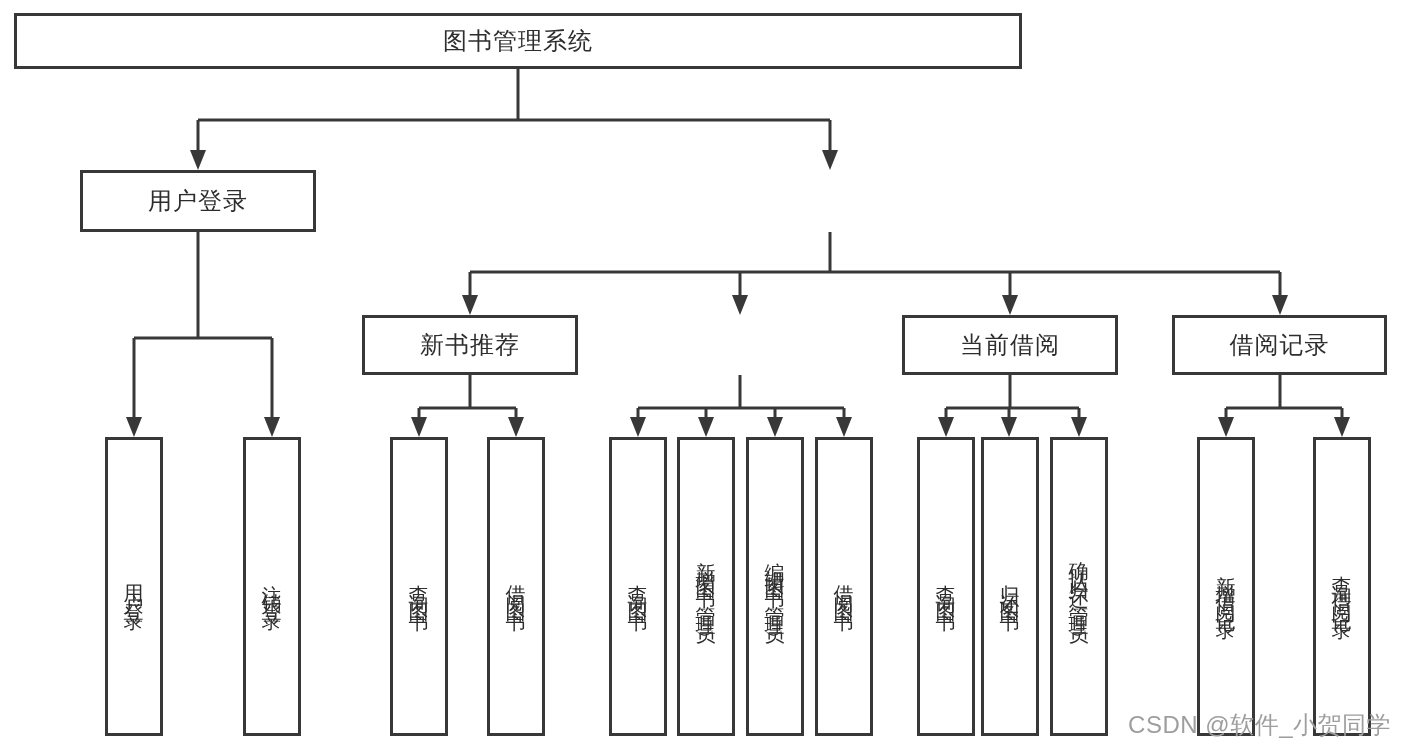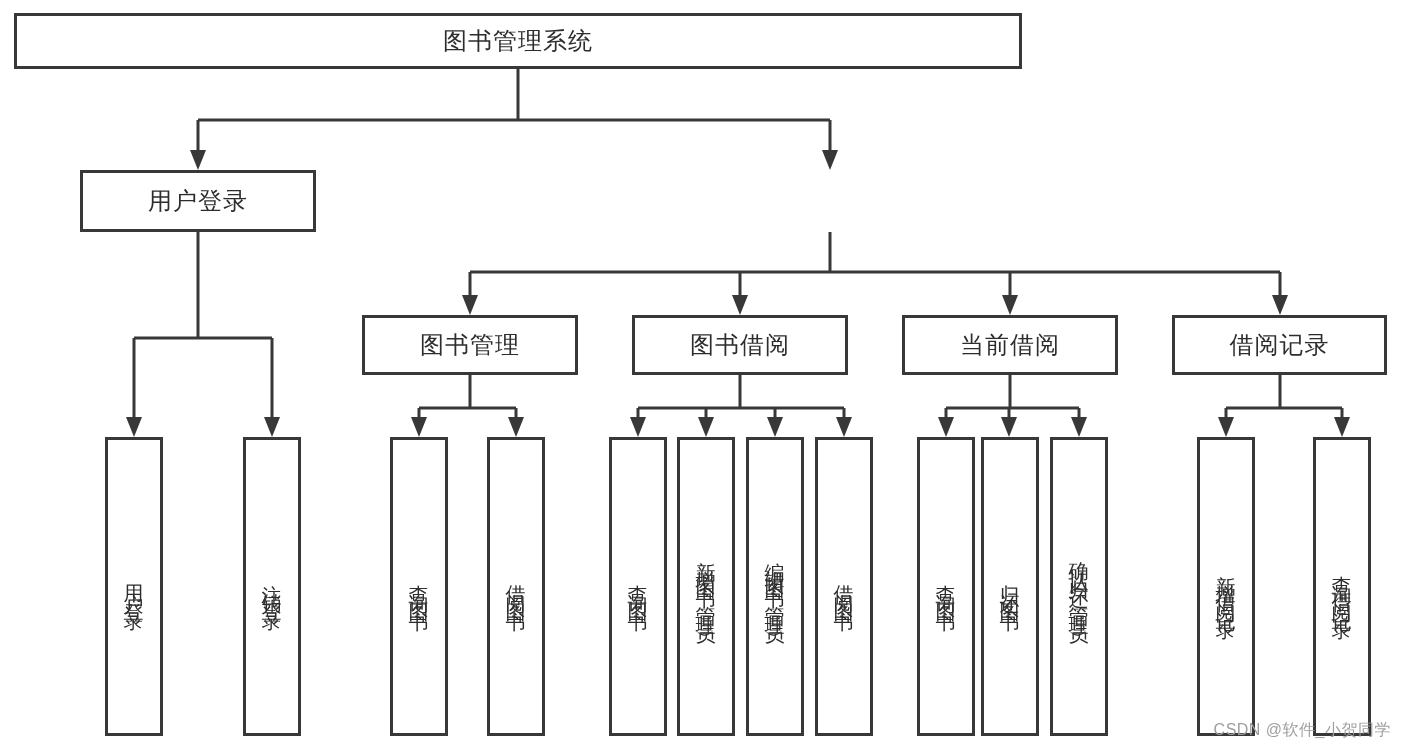--- a/index.html
+++ b/index.html
@@ -33,21 +33,21 @@
   }
   .node.h{letter-spacing:1px;}
   .node.v{
     writing-mode:vertical-rl;
     letter-spacing:9px;
     font-size:20px;
   }
   .watermark{
     position:absolute;
     color:var(--watermark);
-    font-size:16px;
+    font-size:24px;
     letter-spacing:0.5px;
     white-space:nowrap;
   }
 </style>
 </head>
 <body>
 
 <div class="stage">
 
   <svg class="wires" viewBox="0 0 1405 747" aria-hidden="true">
@@ -69,22 +69,21 @@
       M767,417 L783,417 L775,437 Z  M836,417 L852,417 L844,437 Z
       M938,417 L954,417 L946,437 Z  M1001,417 L1017,417 L1009,437 Z
       M1071,417 L1087,417 L1079,437 Z
       M1218,417 L1234,417 L1226,437 Z  M1334,417 L1350,417 L1342,437 Z"></path>
   </svg>
 
   <div class="node h" style="left:14px;top:13px;width:1008px;height:56px;">图书管理系统</div>
 
   <div class="node h" style="left:80px;top:170px;width:236px;height:62px;">用户登录</div>
 
-  <div class="node h" style="left:362px;top:315px;width:216px;height:60px;">图书管理</div>
-  <div class="node h" style="left:632px;top:315px;width:216px;height:60px;">图书借阅</div>
+  <div class="node h" style="left:362px;top:315px;width:216px;height:60px;">新书推荐</div>
   <div class="node h" style="left:902px;top:315px;width:216px;height:60px;">当前借阅</div>
   <div class="node h" style="left:1172px;top:315px;width:215px;height:60px;">借阅记录</div>
 
   <div class="node v" style="left:105px;top:437px;width:58px;height:299px;">用户登录</div>
   <div class="node v" style="left:243px;top:437px;width:58px;height:299px;">注销登录</div>
 
   <div class="node v" style="left:390px;top:437px;width:58px;height:299px;">查询图书</div>
   <div class="node v" style="left:487px;top:437px;width:58px;height:299px;">借阅图书</div>
 
   <div class="node v" style="left:609px;top:437px;width:58px;height:299px;">查询图书</div>

